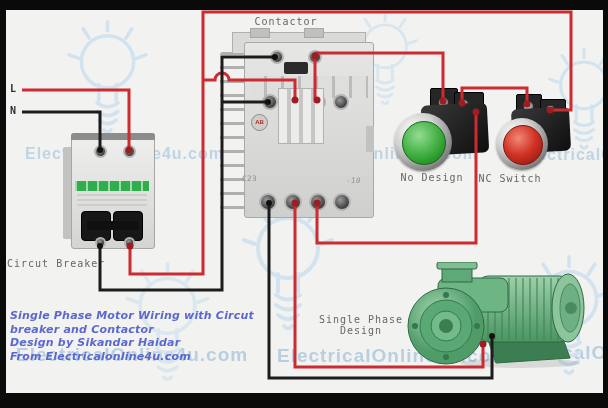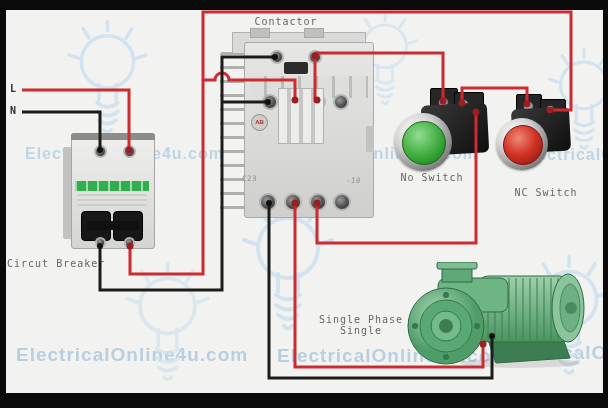--- a/index.html
+++ b/index.html
@@ -243,25 +243,31 @@
         <circle cx="268" cy="102" r="3"></circle>
       <circle cx="269" cy="203" r="3"></circle>
         <circle cx="492" cy="336" r="3"></circle>
     </g>
   </svg>
 
   <div class="src" style="left:10px;top:83px;">L</div>
   <div class="src" style="left:10px;top:105px;">N</div>
   <div class="lbl" style="left:7px;top:258px;">Circut Breaker</div>
   <div class="lbl center" style="left:240px;top:16px;width:92px;">Contactor</div>
-  <div class="lbl center" style="left:390px;top:172px;width:84px;">No Switch</div>
-  <div class="lbl center" style="left:504px;top:173px;width:84px;margin-top:14px;">NC Switch</div>
+  <div class="lbl center" style="left:390px;top:172px;width:84px;">No Design</div>
+  <div class="lbl center" style="left:468px;top:173px;width:84px;">NC Switch</div>
   <div class="lbl center" style="left:318px;top:314px;width:86px;">
     <div>Single Phase</div>
-    <div>Single</div>
-  </div>
-
+    <div>Design</div>
+  </div>
+
+  <div class="caption">
+    <div>Single Phase Motor Wiring with Circut</div>
+    <div>breaker and Contactor</div>
+    <div>Design by Sikandar Haidar</div>
+    <div>From Electricalonline4u.com</div>
+  </div>
 
   <div class="frame top"></div>
   <div class="frame left"></div>
   <div class="frame bottom"></div>
   <div class="frame right"></div>
 </div>
 
 </body></html>

